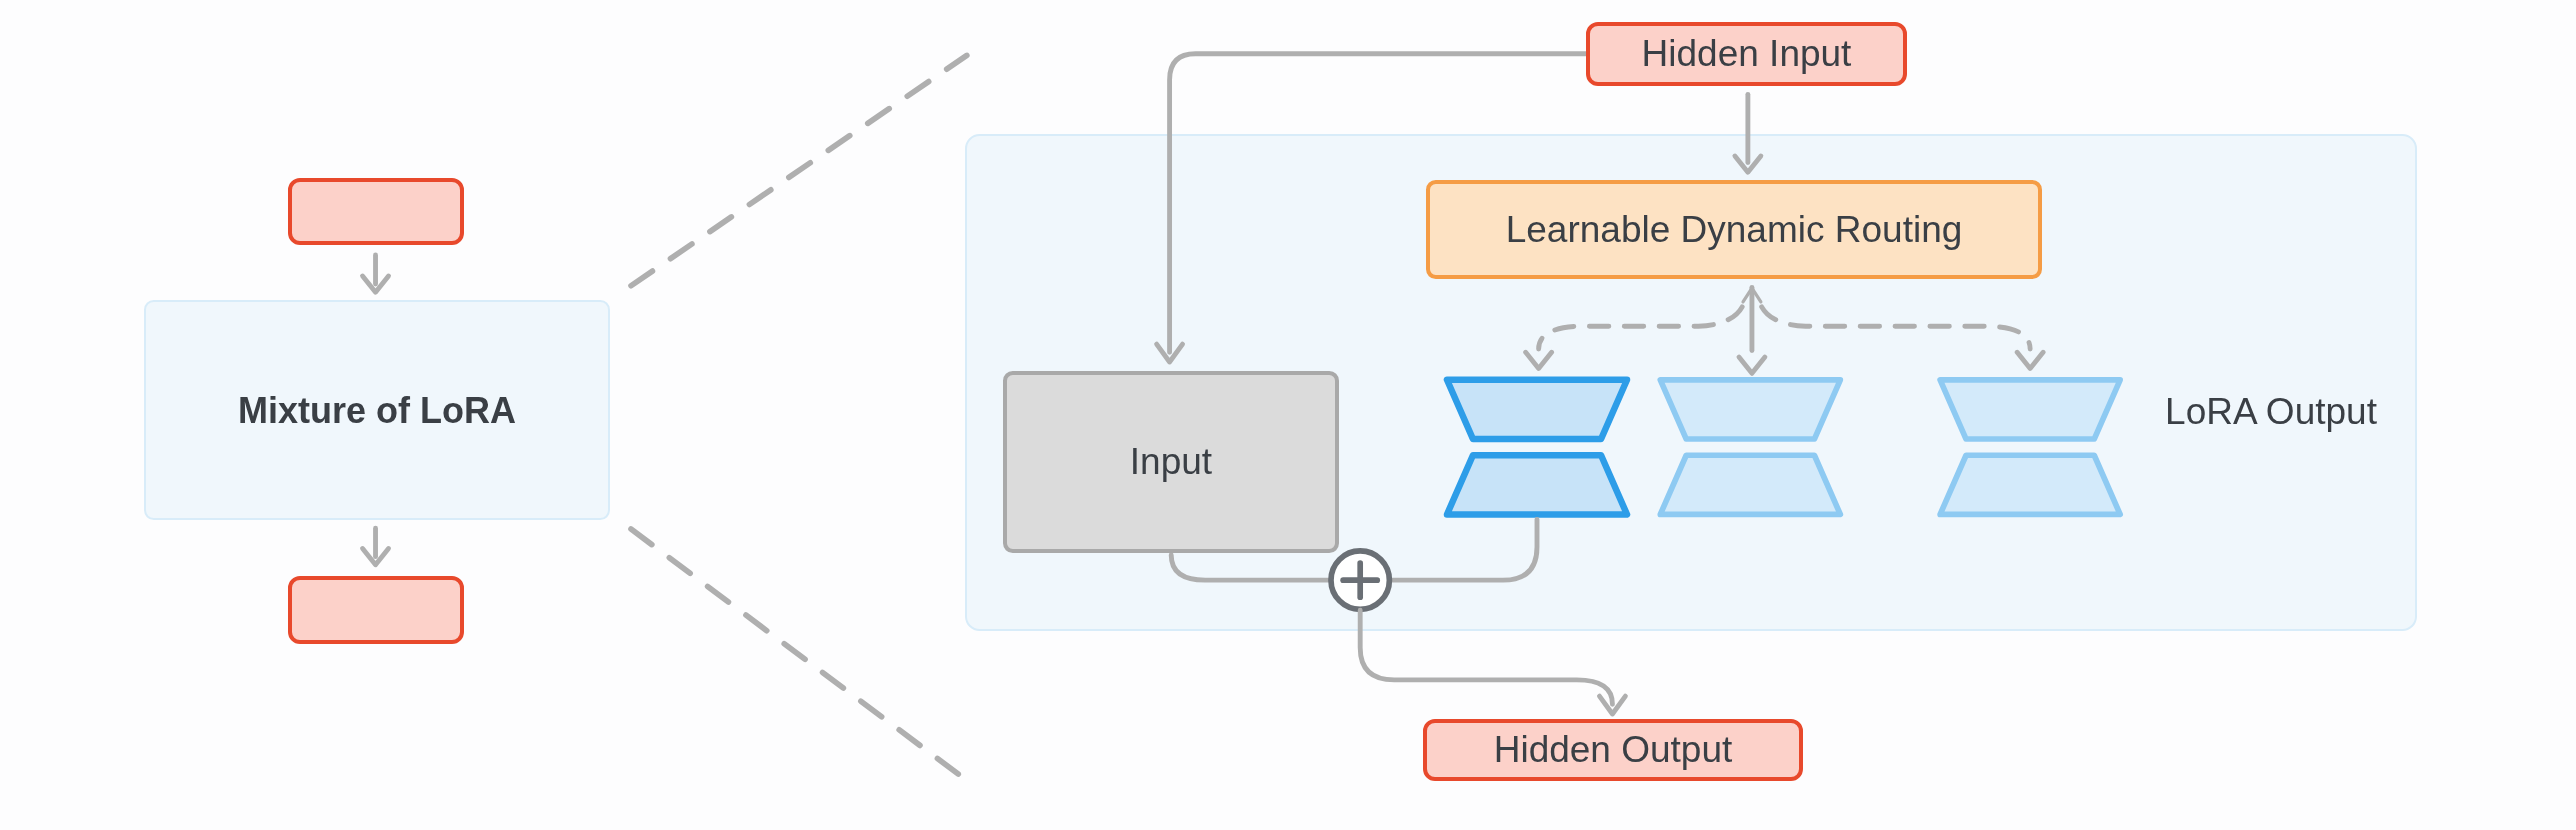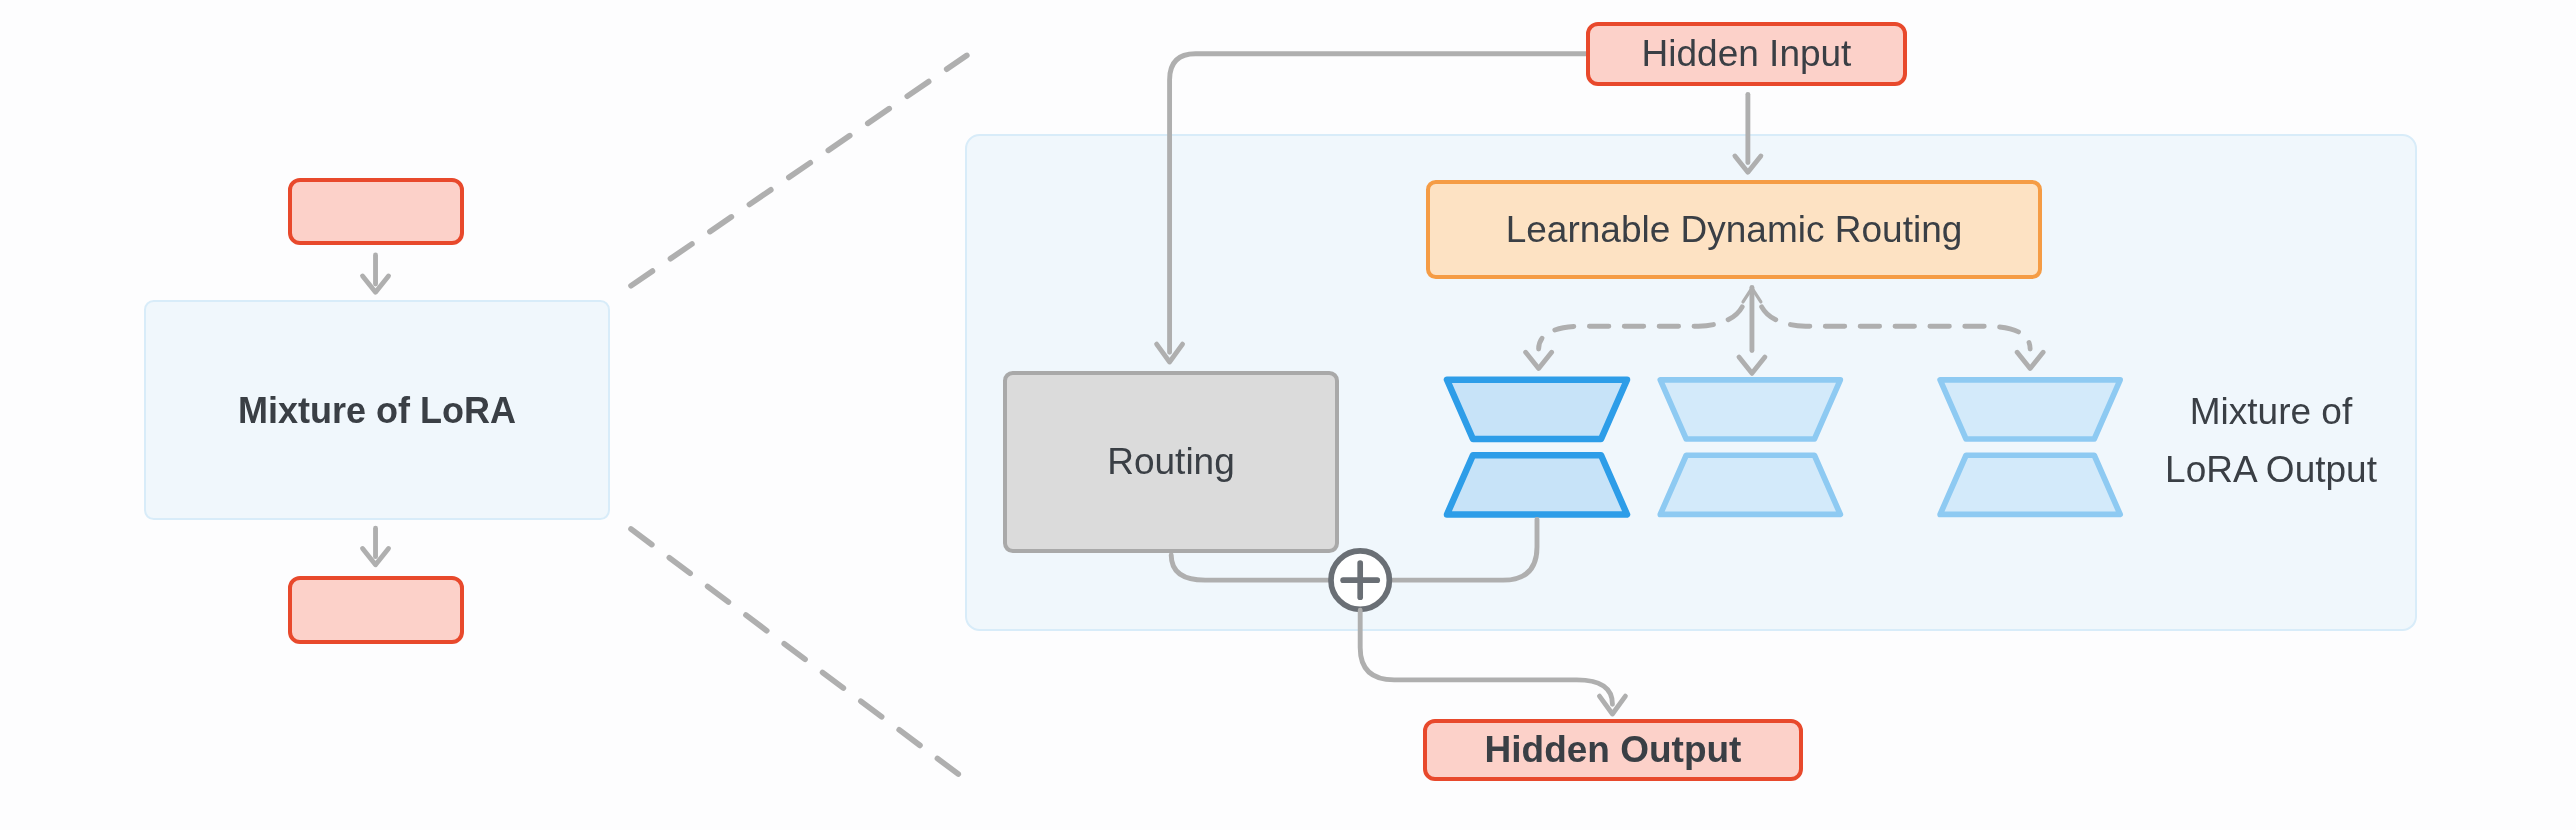--- a/index.html
+++ b/index.html
@@ -139,24 +139,23 @@
 
 <div class="abs box red-box io-label layer-boxes" style="left:1586px;top:22px;width:321px;height:64px;">
   <span>Hidden Input</span>
 </div>
 
 <div class="abs box routing-box layer-boxes" style="left:1426px;top:180px;width:616px;height:99px;">
   <span>Learnable Dynamic Routing</span>
 </div>
 
 <div class="abs box gray-box layer-boxes" style="left:1003px;top:371px;width:336px;height:182px;flex-direction:column;">
-  <span>Routing</span>
+  <span>Input</span>
 </div>
 
 <div class="abs experts-label layer-boxes" style="left:2125px;top:383px;width:292px;">
-  <div>Mixture of</div>
   <div>LoRA Output</div>
 </div>
 
-<div class="abs box red-box io-label layer-boxes" style="left:1423px;top:719px;width:380px;height:62px;font-weight:bold;">
+<div class="abs box red-box io-label layer-boxes" style="left:1423px;top:719px;width:380px;height:62px;">
   <span>Hidden Output</span>
 </div>
 
 
 </body></html>

